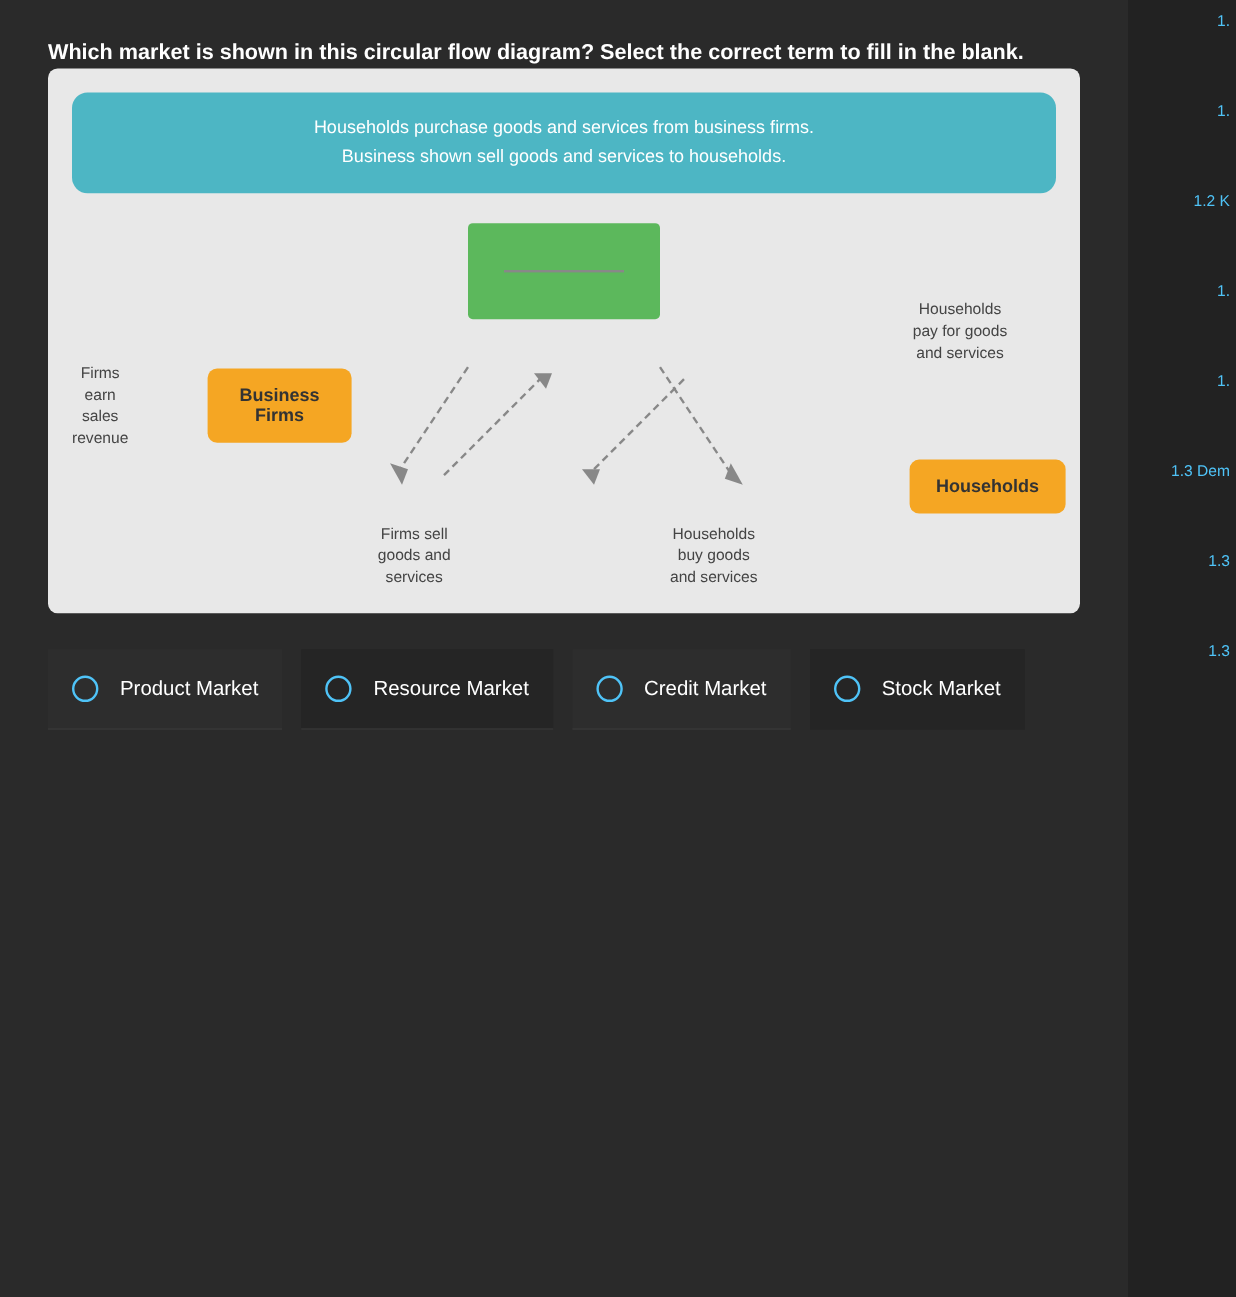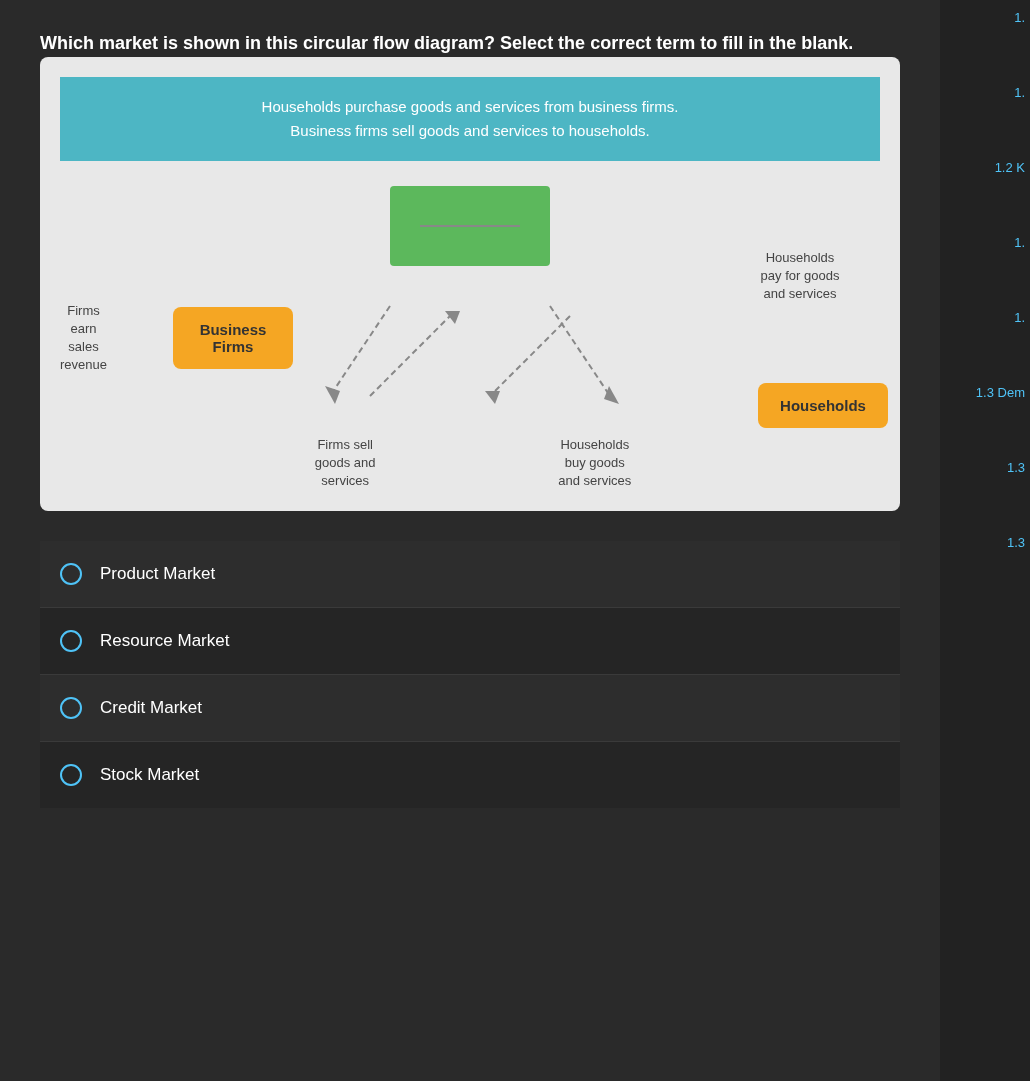--- a/index.html
+++ b/index.html
@@ -45,21 +45,21 @@
     .diagram-container {
       background-color: #e8e8e8;
       border-radius: 8px;
       padding: 20px;
       margin-bottom: 30px;
       position: relative;
     }
 
     .teal-banner {
       background-color: #4db6c4;
-      border-radius: 0;
+      border-radius: 13px;
       padding: 18px 20px;
       text-align: center;
       margin-bottom: 25px;
       color: #fff;
       font-size: 15px;
       line-height: 1.6;
     }
 
     .flow-diagram {
       display: flex;
@@ -143,22 +143,22 @@
     .center-label {
       color: #444;
       font-size: 13px;
       text-align: center;
       line-height: 1.4;
       width: 48%;
     }
 
     .options-section {
       display: flex;
-      flex-direction: column;
-      gap: 0;
+      flex-direction: row;
+      gap: 16px;
     }
 
     .option-row {
       display: flex;
       align-items: center;
       padding: 22px 20px;
       cursor: pointer;
       border-bottom: 1px solid #3a3a3a;
     }
 
@@ -191,21 +191,21 @@
   </style>
 </head>
 <body>
 
 <div class="main-content">
   <div class="question-text">Which market is shown in this circular flow diagram? Select the correct term to fill in the blank.</div>
 
   <div class="diagram-container">
     <div class="teal-banner">
       <div>Households purchase goods and services from business firms.</div>
-      <div>Business firms sell goods and services to households.</div>
+      <div>Business shown sell goods and services to households.</div>
     </div>
 
     <div class="flow-diagram">
 
       <div class="left-box">
         <div class="label-text">Firms earn<br>sales revenue</div>
         <div style="height: 60px;"></div>
         <div class="orange-box">Business<br>Firms</div>
       </div>
 

